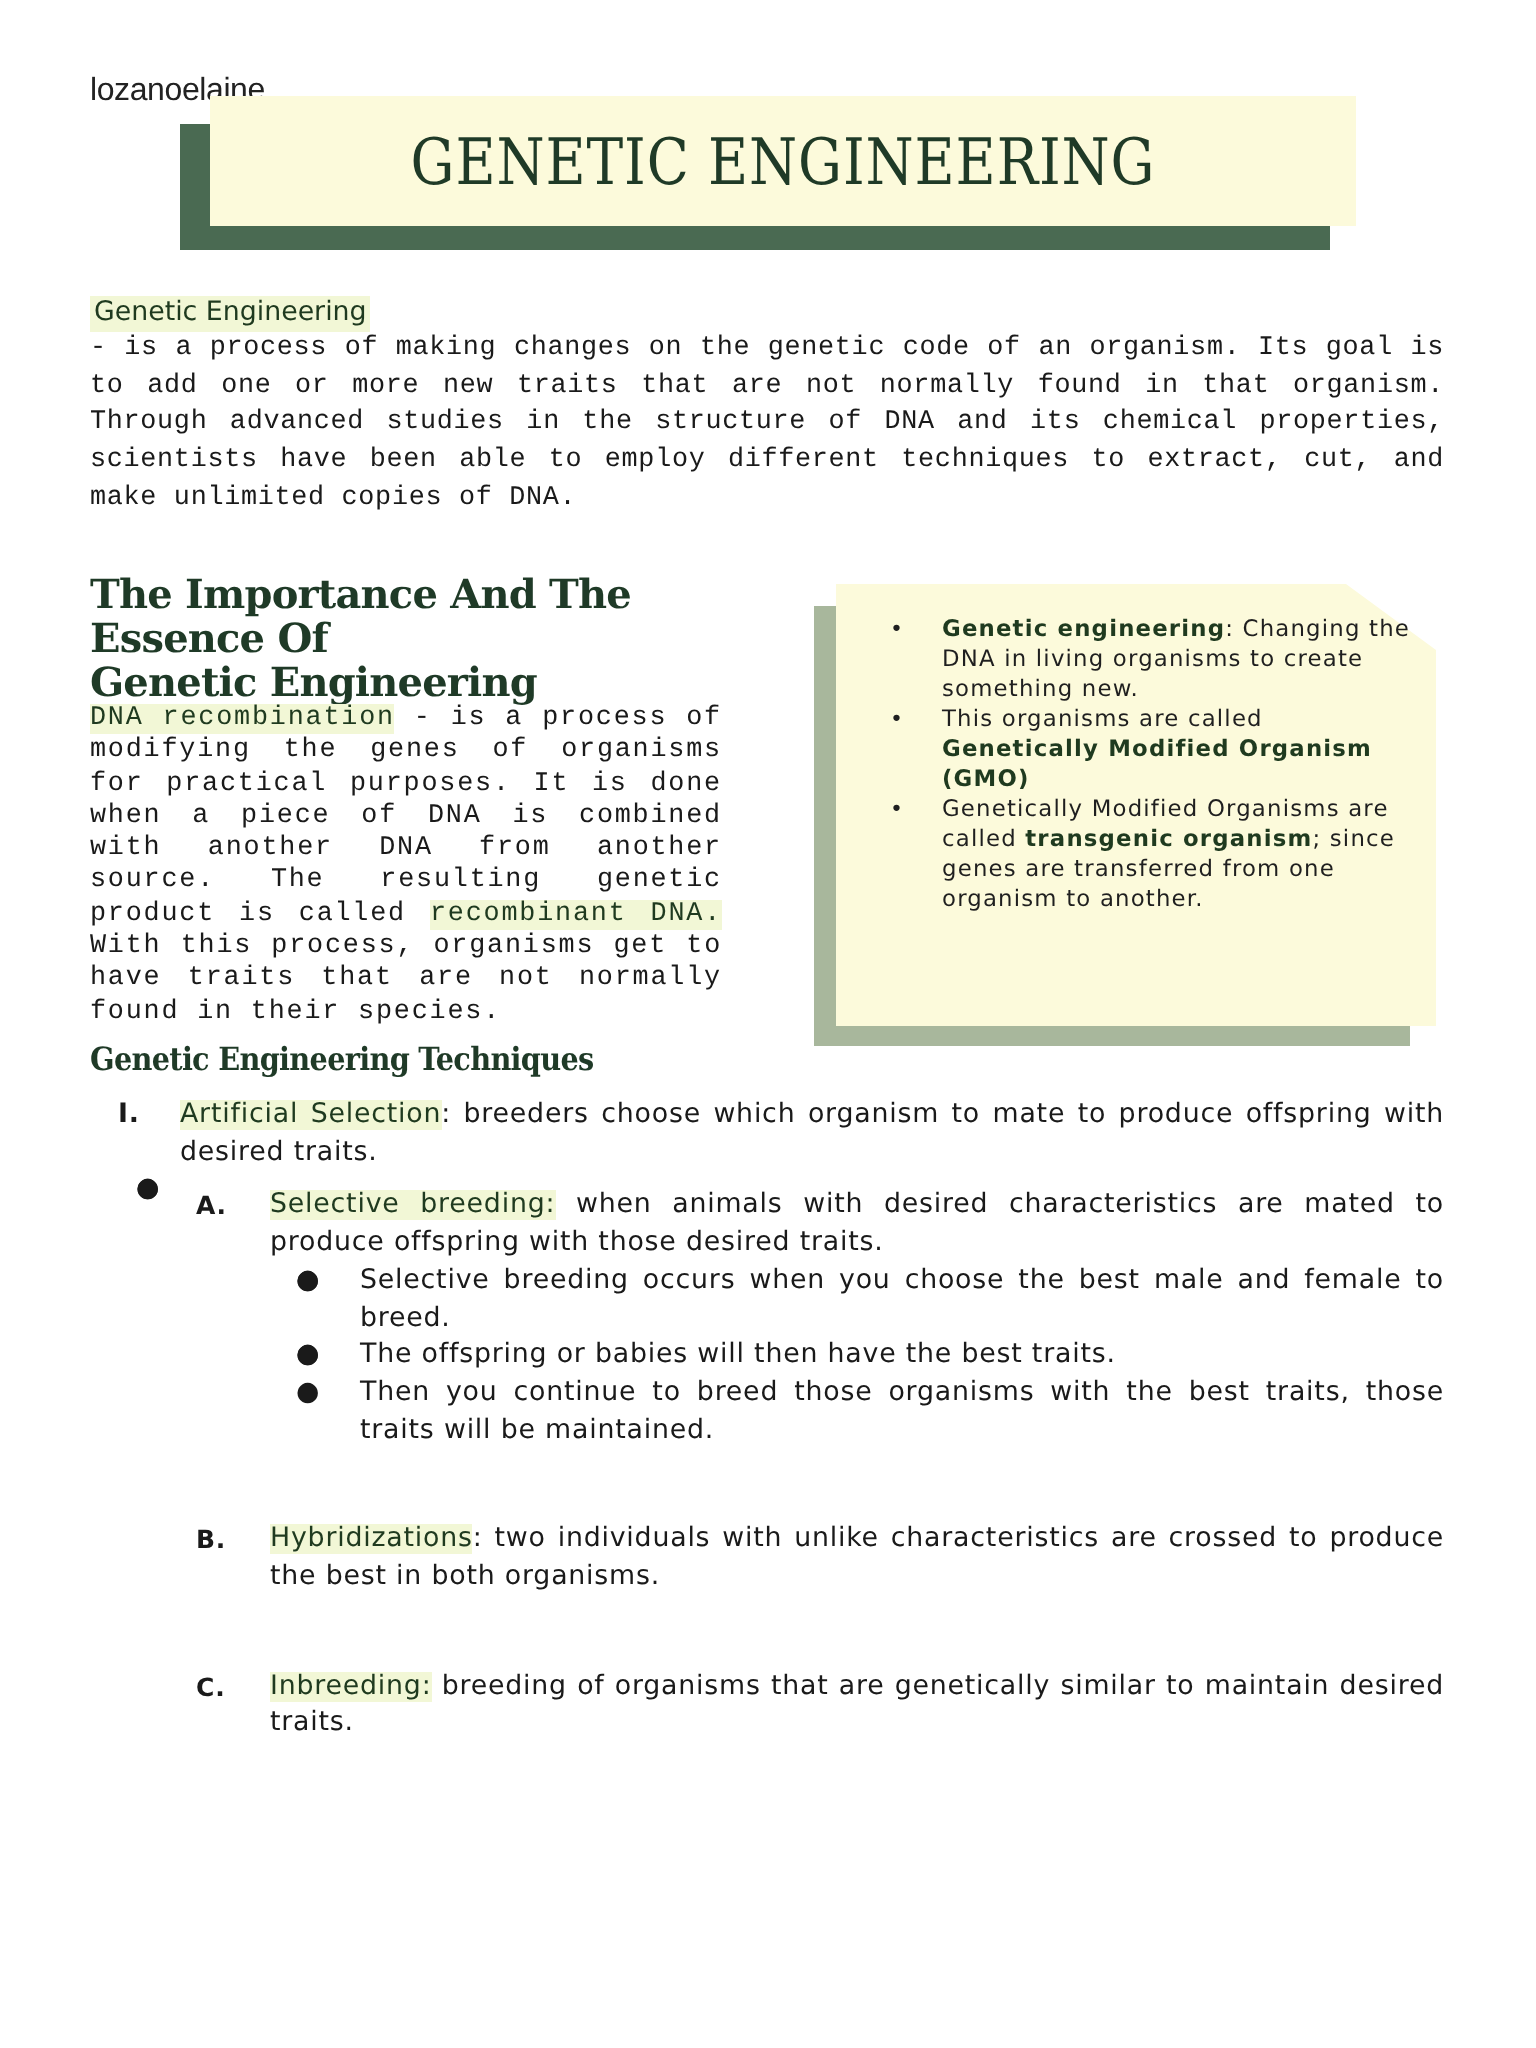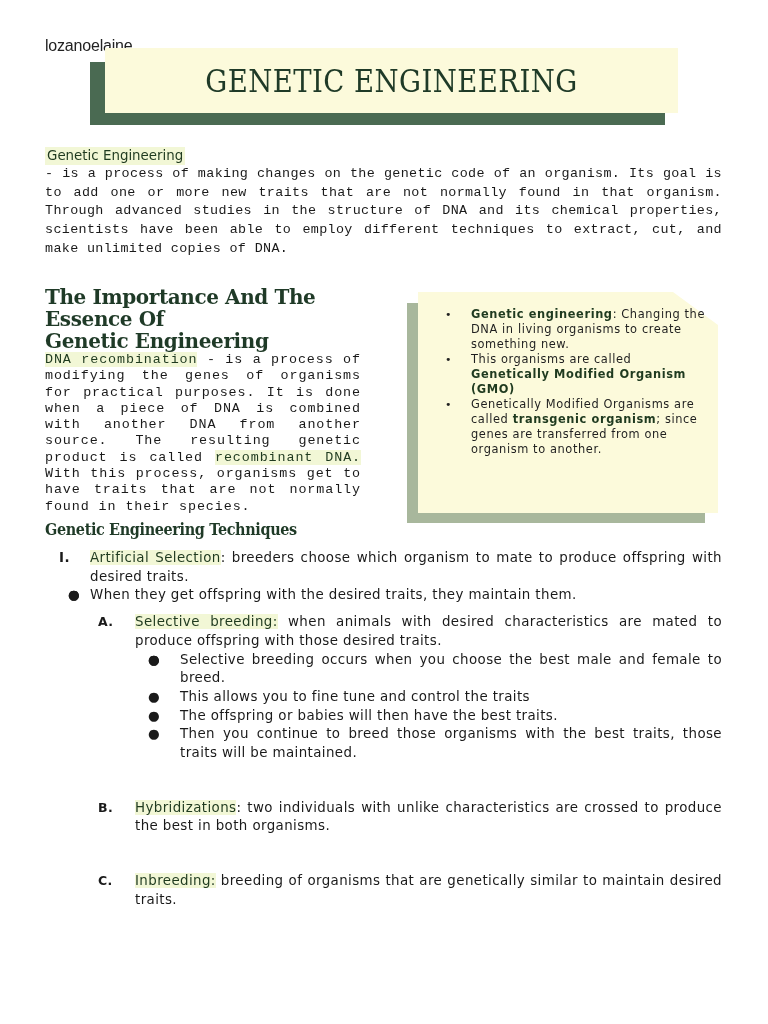--- a/index.html
+++ b/index.html
@@ -102,32 +102,31 @@
 <div class="tech">
   <div class="row indent-1" style="text-align:justify">
     <span class="roman">I.</span>
     <span class="hl">Artificial Selection</span><span>: breeders choose which organism to mate to produce offspring with desired traits.</span>
   </div>
   <div class="bullet-row">
     <span class="dot">●</span>
   </div>
   <div class="bullet-row">
     <span class="dot">●</span>
-    <span>When they get offspring with the desired traits, they maintain them.</span>
   </div>
 
 
   <div class="alpha" style="margin-top:8px">
     <span class="letter">A.</span>
     <span class="hl">Selective breeding:</span><span> when animals with desired characteristics are mated to produce offspring with those desired traits.</span>
   </div>
   <ul class="sub-bullets">
     <li><span class="dot">●</span></li>
     <li><span class="dot">●</span><span>Selective breeding occurs when you choose the best male and female to breed.</span></li>
-    <li><span class="dot">●</span><span>This allows you to fine tune and control the traits</span></li>
+    <li><span class="dot">●</span></li>
     <li><span class="dot">●</span><span>The offspring or babies will then have the best traits.</span></li>
     <li><span class="dot">●</span><span>Then you continue to breed those organisms with the best traits, those traits will be maintained.</span></li>
   </ul>
 
   <div class="alpha" style="margin-top:36px">
     <span class="letter">B.</span>
     <span class="hl">Hybridizations</span><span>: two individuals with unlike characteristics are crossed to produce the best in both organisms.</span>
   </div>
 
   <div class="alpha" style="margin-top:36px">

